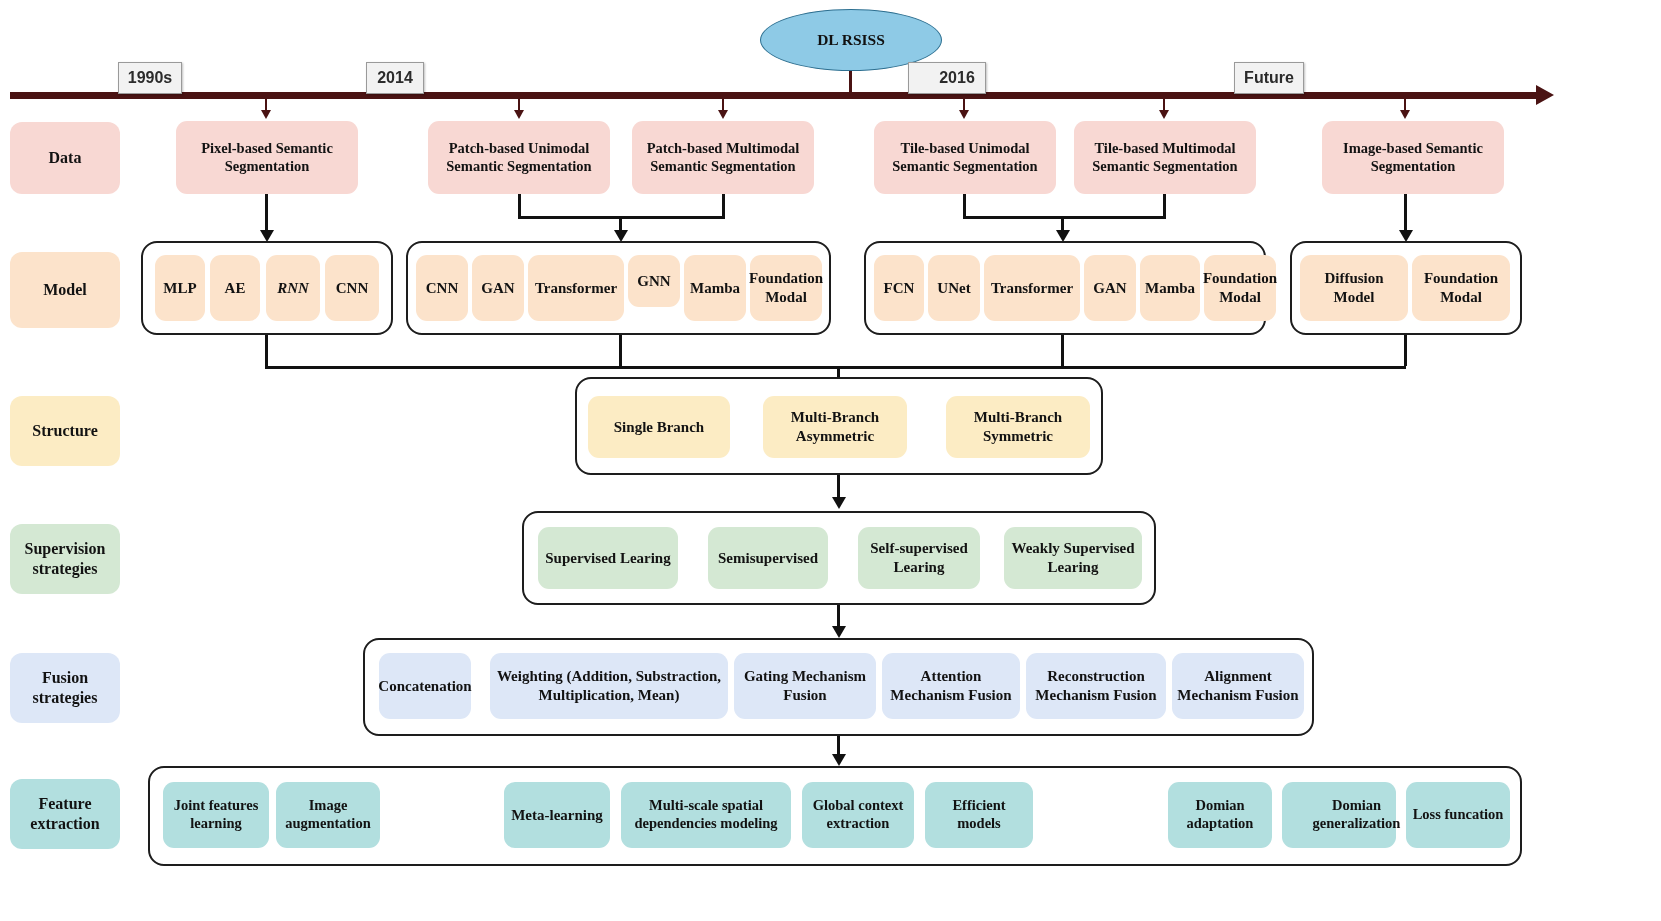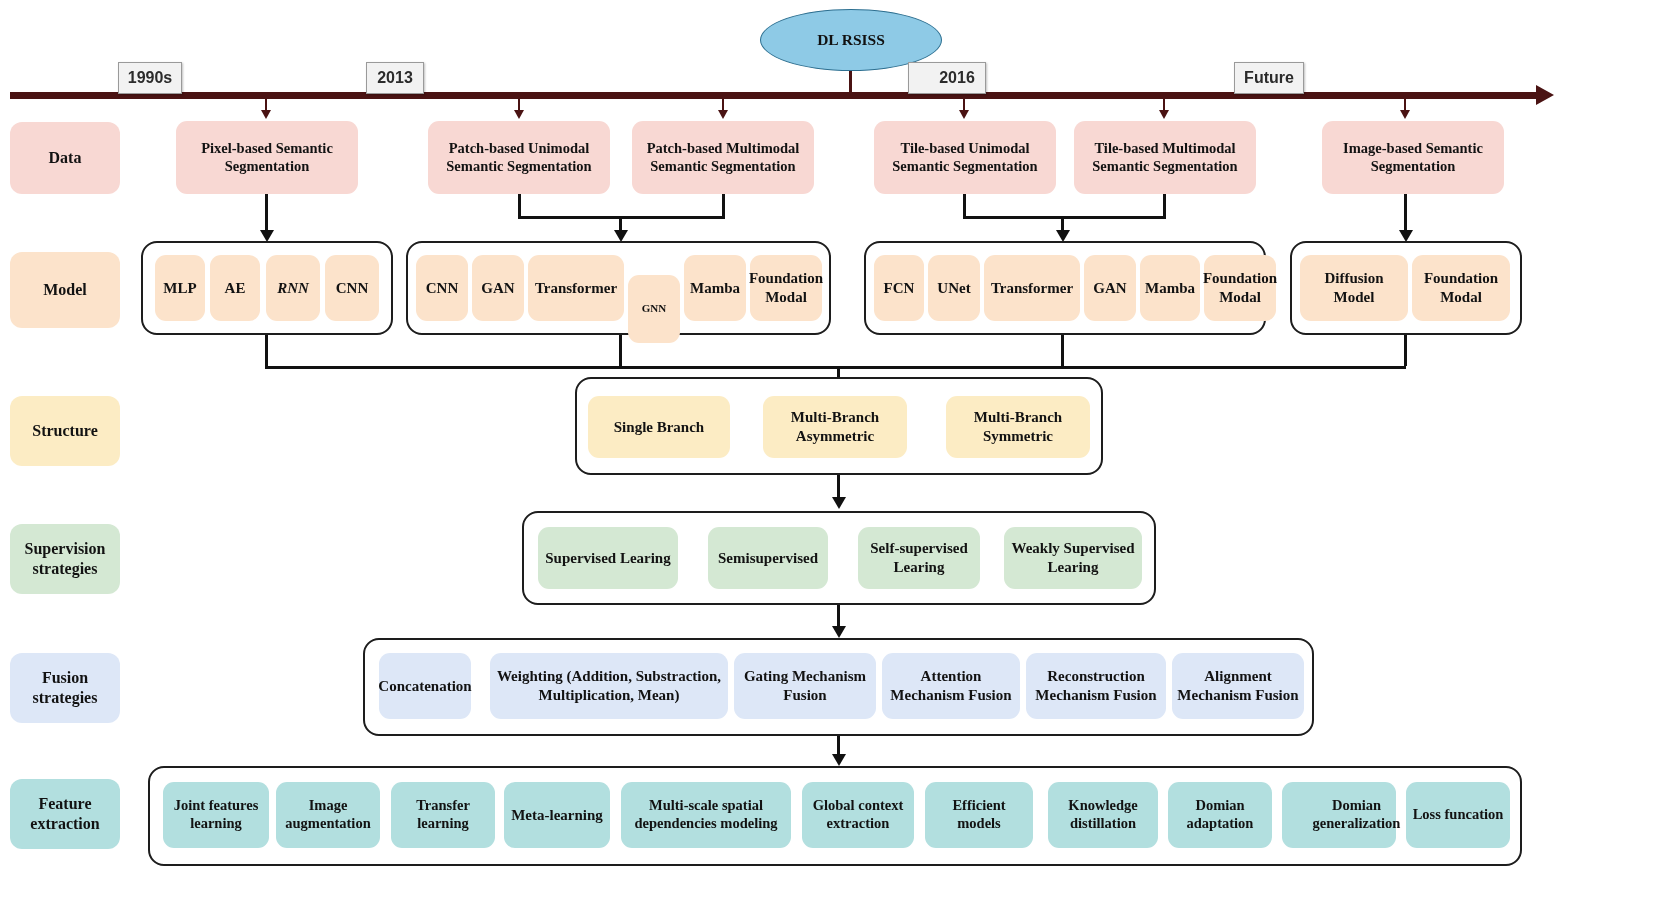--- a/index.html
+++ b/index.html
@@ -62,21 +62,21 @@
 
 <div class="stage">
 
   <div id="timeline-axis"></div>
   <div id="timeline-arrowhead"></div>
 
   <div id="dl-rsiss-stem"></div>
   <div id="dl-rsiss-ellipse">DL RSISS</div>
 
   <div class="year-box" style="left:118px;width:62px;">1990s</div>
-  <div class="year-box" style="left:366px;width:56px;">2013</div>
+  <div class="year-box" style="left:366px;width:56px;">2014</div>
   <div class="year-box" style="left:908px;width:56px;padding-left:20px;">2016</div>
   <div class="year-box" style="left:1234px;width:68px;">Future</div>
 
   <div class="tick-drop" style="left:265px;"></div>
   <div class="tick-head" style="left:260.5px;"></div>
   <div class="tick-drop" style="left:518px;"></div>
   <div class="tick-head" style="left:513.5px;"></div>
   <div class="tick-drop" style="left:722px;"></div>
   <div class="tick-head" style="left:717.5px;"></div>
   <div class="tick-drop" style="left:963px;"></div>
@@ -135,21 +135,21 @@
   <div class="group" style="left:141px;top:241px;width:252px;height:94px;"></div>
   <div class="rbox c-peach" style="left:155px;top:255px;width:50px;height:66px;font-size:15px;">MLP</div>
   <div class="rbox c-peach" style="left:210px;top:255px;width:50px;height:66px;font-size:15px;">AE</div>
   <div class="rbox c-peach" style="left:266px;top:255px;width:54px;height:66px;font-size:15px;font-style:italic;">RNN</div>
   <div class="rbox c-peach" style="left:325px;top:255px;width:54px;height:66px;font-size:15px;">CNN</div>
 
   <div class="group" style="left:406px;top:241px;width:425px;height:94px;"></div>
   <div class="rbox c-peach" style="left:416px;top:255px;width:52px;height:66px;font-size:15px;">CNN</div>
   <div class="rbox c-peach" style="left:472px;top:255px;width:52px;height:66px;font-size:15px;">GAN</div>
   <div class="rbox c-peach" style="left:528px;top:255px;width:96px;height:66px;font-size:15px;">Transformer</div>
-  <div class="rbox c-peach" style="left:628px;top:255px;width:52px;height:68px;font-size:11px;margin-top:20px;">GNN</div>
+  <div class="rbox c-peach" style="left:628px;top:255px;width:52px;height:52px;font-size:15px;">GNN</div>
   <div class="rbox c-peach" style="left:684px;top:255px;width:62px;height:66px;font-size:15px;">Mamba</div>
   <div class="rbox c-peach" style="left:750px;top:255px;width:72px;height:66px;font-size:15px;">Foundation Modal</div>
 
   <div class="group" style="left:864px;top:241px;width:402px;height:94px;"></div>
   <div class="rbox c-peach" style="left:874px;top:255px;width:50px;height:66px;font-size:15px;">FCN</div>
   <div class="rbox c-peach" style="left:928px;top:255px;width:52px;height:66px;font-size:15px;">UNet</div>
   <div class="rbox c-peach" style="left:984px;top:255px;width:96px;height:66px;font-size:15px;">Transformer</div>
   <div class="rbox c-peach" style="left:1084px;top:255px;width:52px;height:66px;font-size:15px;">GAN</div>
   <div class="rbox c-peach" style="left:1140px;top:255px;width:60px;height:66px;font-size:15px;">Mamba</div>
   <div class="rbox c-peach" style="left:1204px;top:255px;width:72px;height:66px;font-size:15px;">Foundation Modal</div>
@@ -190,23 +190,21 @@
   <div class="rbox c-blue" style="left:882px;top:653px;width:138px;height:66px;font-size:15px;">Attention Mechanism Fusion</div>
   <div class="rbox c-blue" style="left:1026px;top:653px;width:140px;height:66px;font-size:15px;">Reconstruction Mechanism Fusion</div>
   <div class="rbox c-blue" style="left:1172px;top:653px;width:132px;height:66px;font-size:15px;">Alignment Mechanism Fusion</div>
 
   <div class="vline" style="left:837px;top:736px;height:22px;"></div>
   <div class="arrowdown" style="left:832px;top:754px;"></div>
 
   <div class="group" style="left:148px;top:766px;width:1374px;height:100px;"></div>
   <div class="rbox c-teal" style="left:163px;top:782px;width:106px;height:66px;font-size:14.5px;">Joint features learning</div>
   <div class="rbox c-teal" style="left:276px;top:782px;width:104px;height:66px;font-size:14.5px;">Image augmentation</div>
-  <div class="rbox c-teal" style="left:391px;top:782px;width:104px;height:66px;font-size:14.5px;">Transfer learning</div>
   <div class="rbox c-teal" style="left:504px;top:782px;width:106px;height:66px;font-size:15px;">Meta-learning</div>
   <div class="rbox c-teal" style="left:621px;top:782px;width:170px;height:66px;font-size:14.5px;">Multi-scale spatial dependencies modeling</div>
   <div class="rbox c-teal" style="left:802px;top:782px;width:112px;height:66px;font-size:14.5px;">Global context extraction</div>
   <div class="rbox c-teal" style="left:925px;top:782px;width:108px;height:66px;font-size:14.5px;">Efficient models</div>
-  <div class="rbox c-teal" style="left:1048px;top:782px;width:110px;height:66px;font-size:14.5px;">Knowledge distillation</div>
   <div class="rbox c-teal" style="left:1168px;top:782px;width:104px;height:66px;font-size:14.5px;">Domian adaptation</div>
   <div class="rbox c-teal" style="left:1282px;top:782px;width:114px;height:66px;font-size:14.5px;padding-left:40px;">Domian generalization</div>
   <div class="rbox c-teal" style="left:1406px;top:782px;width:104px;height:66px;font-size:14.5px;">Loss funcation</div>
 
 </div>
 
 </body></html>

